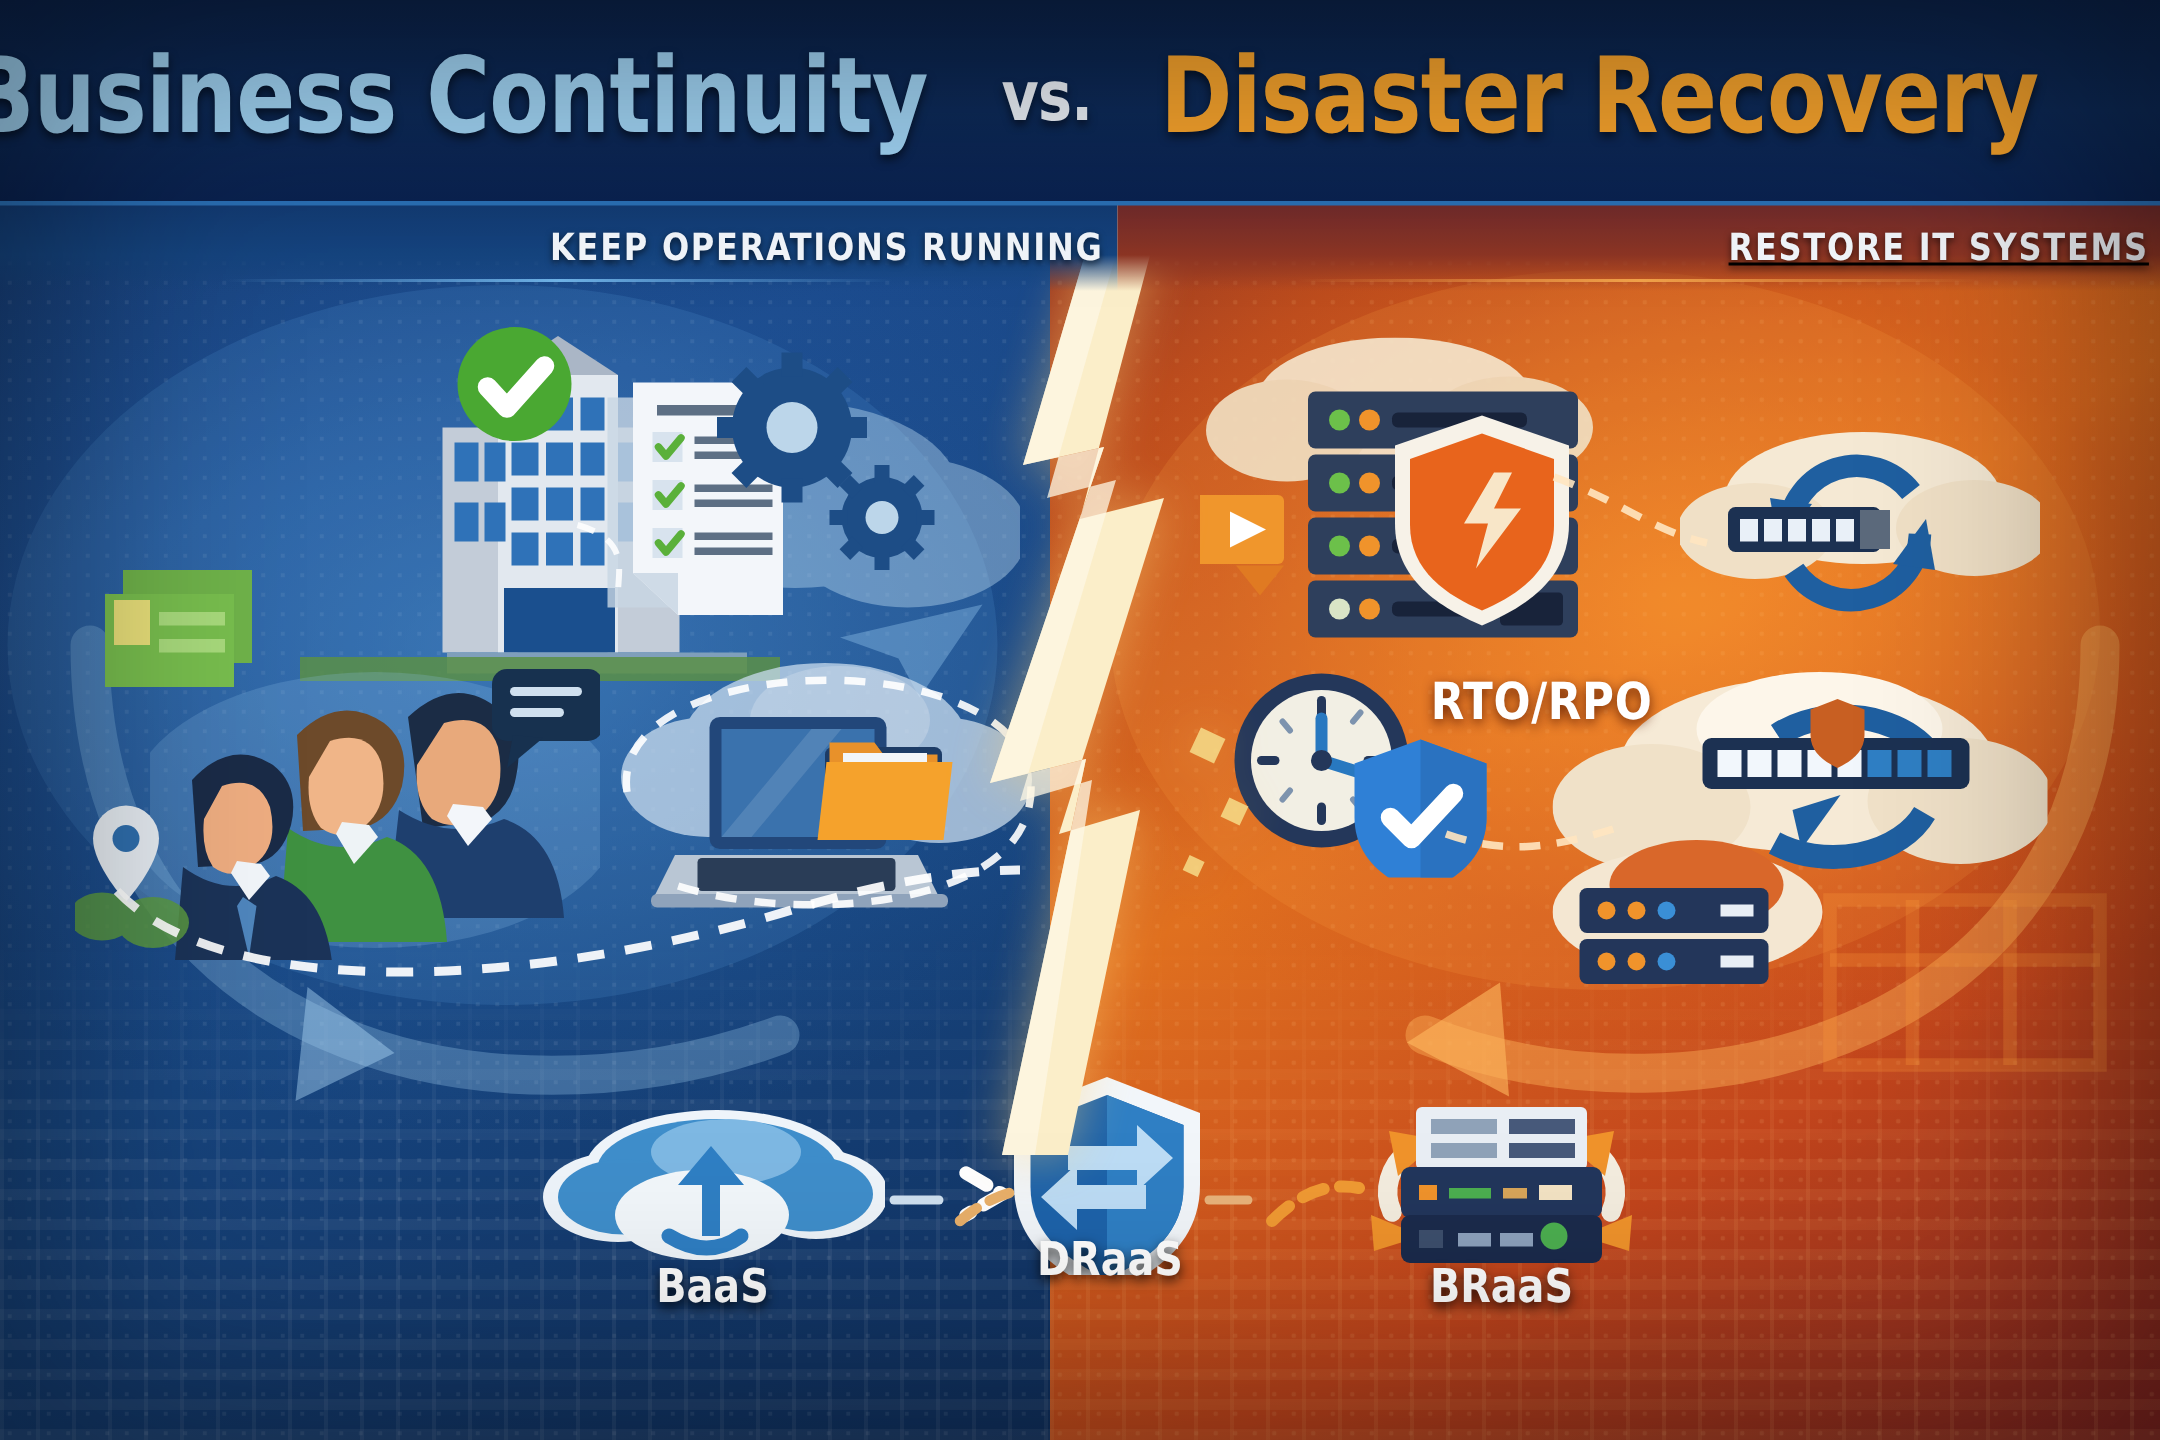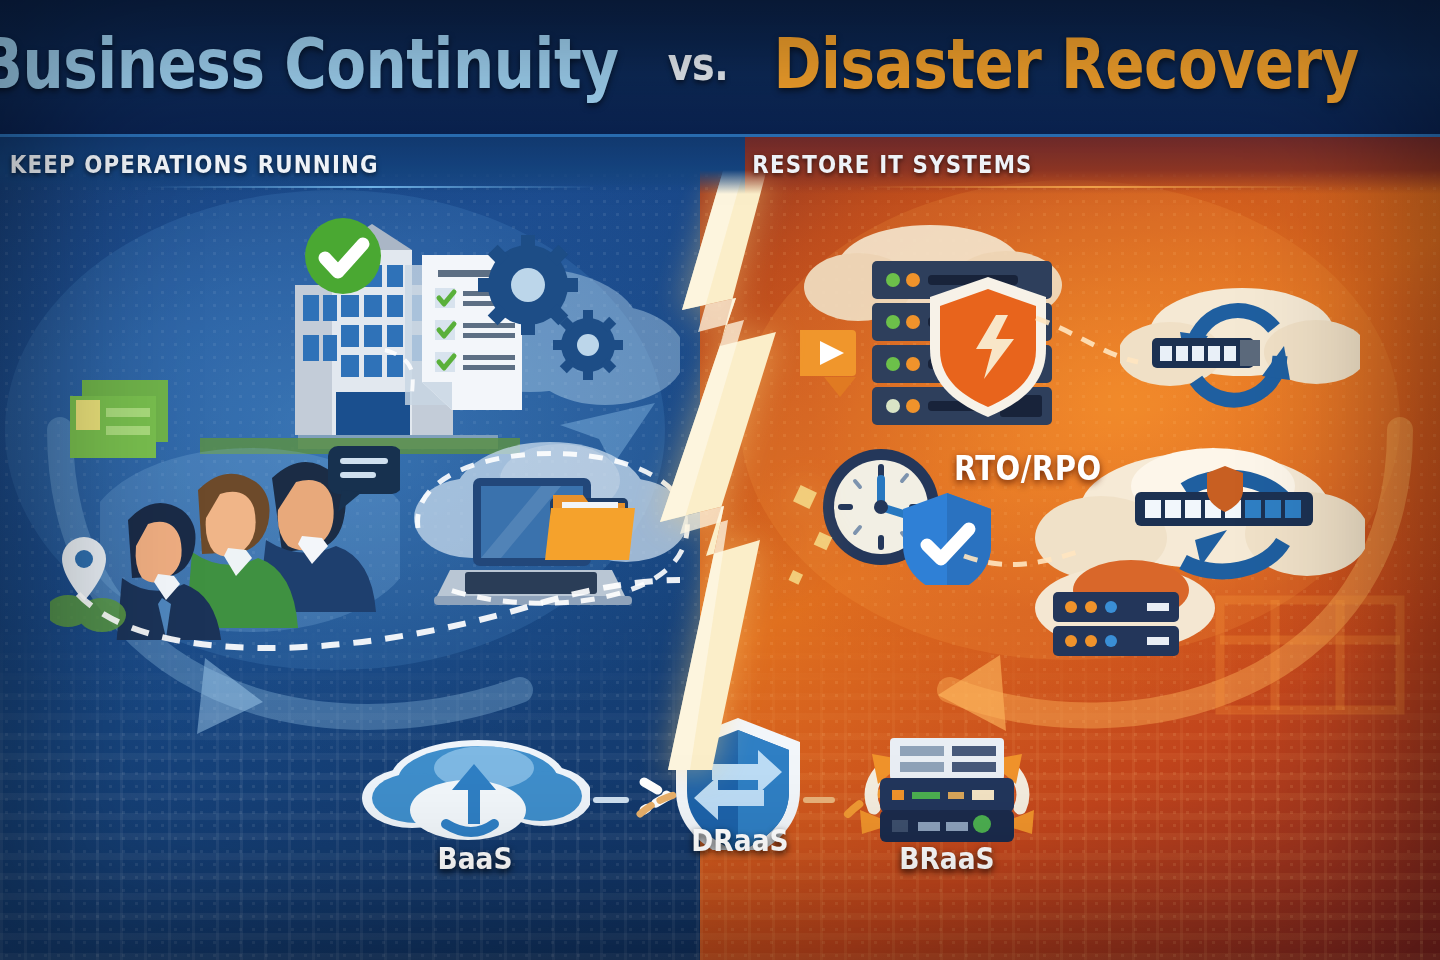--- a/index.html
+++ b/index.html
@@ -42,25 +42,25 @@
      border-bottom:3px solid #2a6fb5;z-index:40;}
   #title{position:absolute;left:0;top:0;width:1336px;height:128px;display:flex;
      align-items:center;justify-content:center;gap:18px;white-space:nowrap;}
   .t-part{font-weight:bold;letter-spacing:-.5px;
      font-family:"DejaVu Sans Condensed","Liberation Sans Narrow","Liberation Sans",sans-serif;}
   .t-bc{font-size:70px;color:#9fd2f2;text-shadow:0 3px 7px rgba(0,0,0,.55);transform:scaleX(.92);}
   .t-vs{font-size:46px;color:#e9eef5;text-shadow:0 3px 6px rgba(0,0,0,.5);transform:scaleX(.92);}
   .t-dr{font-size:70px;color:#f5a22c;text-shadow:0 3px 7px rgba(0,0,0,.55);transform:scaleX(.92);}
 
   
-  .sub{position:absolute;top:134px;height:60px;z-index:39;display:flex;align-items:center;justify-content:flex-start;}
+  .sub{position:absolute;top:134px;height:60px;z-index:39;display:flex;align-items:center;justify-content:flex-end;}
   .sub-left{left:0;width:745px;
     background:linear-gradient(180deg,#123a72 0%,#15447f 60%,rgba(21,68,127,0) 100%);}
   .sub-right{left:745px;width:695px;
-    background:linear-gradient(180deg,#6e2a2c 0%,#8d3524 60%,rgba(141,53,36,0) 100%);}
+    background:linear-gradient(180deg,#6e2a2c 0%,#8d3524 60%,rgba(141,53,36,0) 100%);text-decoration:underline;}
   .sub-rule{position:absolute;bottom:6px;height:2px;border-radius:2px;}
   .sub-left .sub-rule{left:150px;right:150px;background:linear-gradient(90deg,rgba(120,190,240,0),#6fb2e6,rgba(120,190,240,0));}
   .sub-right .sub-rule{left:120px;right:120px;background:linear-gradient(90deg,rgba(255,175,80,0),#f0a24a,rgba(255,175,80,0));}
   .sub-txt{font-size:25px;font-weight:bold;letter-spacing:1.2px;color:#f2f6fb;
      text-shadow:0 2px 5px rgba(0,0,0,.6);
      font-family:"DejaVu Sans Condensed","Liberation Sans Narrow","Liberation Sans",sans-serif;transform:scaleX(.95);}
 
   
   #bolt{position:absolute;left:620px;top:120px;width:250px;height:650px;z-index:30;
      filter:drop-shadow(0 0 16px rgba(255,210,120,.45));}
@@ -506,21 +506,21 @@
         <path d="M104 96 l-46 0 0 14 -24 -22 24 -22 0 14 46 0 z" fill="#bcdcf5"></path>
       </svg>
       <div class="svc-label" style="left:-50px;top:112px">DRaaS</div>
     </div>
 
     <svg class="svc" style="left:800px;top:58px" width="110" height="60">
       <line x1="6" y1="32" x2="32" y2="32" stroke="#e8b27a" stroke-width="6" stroke-linecap="round"></line>
       <path d="M48 46 q28 -28 58 -22" fill="none" stroke="#f09a33" stroke-width="8" stroke-linecap="round" stroke-dasharray="15 11"></path>
     </svg>
 
-    <div class="svc" style="left:832px;top:18px">
+    <div class="svc" style="left:886px;top:18px">
       <svg width="230" height="120">
         <g fill="none" stroke="#f4eddf" stroke-width="13" stroke-linecap="round">
           <path d="M54 38 a62 44 0 0 0 -12 42"></path>
           <path d="M176 38 a62 44 0 0 1 12 42"></path>
         </g>
         <g fill="#f0932b">
           <polygon points="40,26 74,32 46,56"></polygon>
           <polygon points="190,26 156,32 184,56"></polygon>
           <polygon points="28,82 62,96 30,106"></polygon>
           <polygon points="202,82 168,96 200,106"></polygon>

